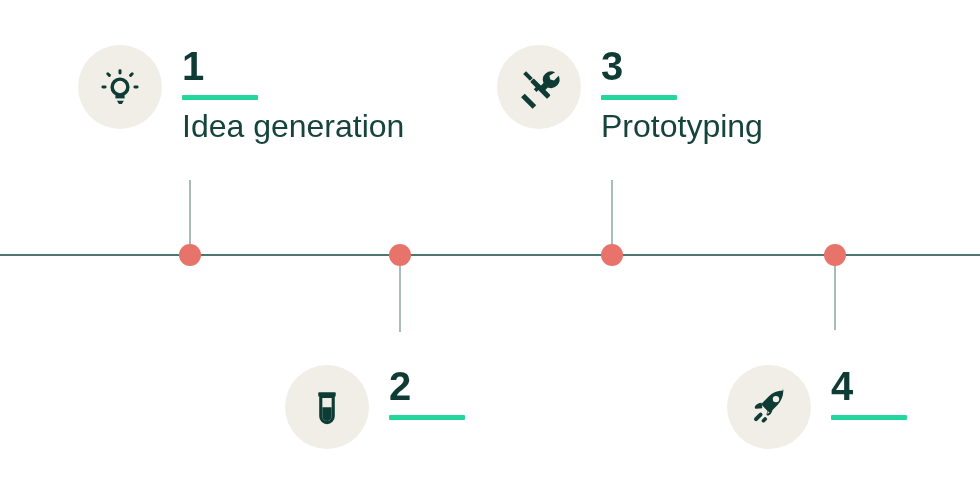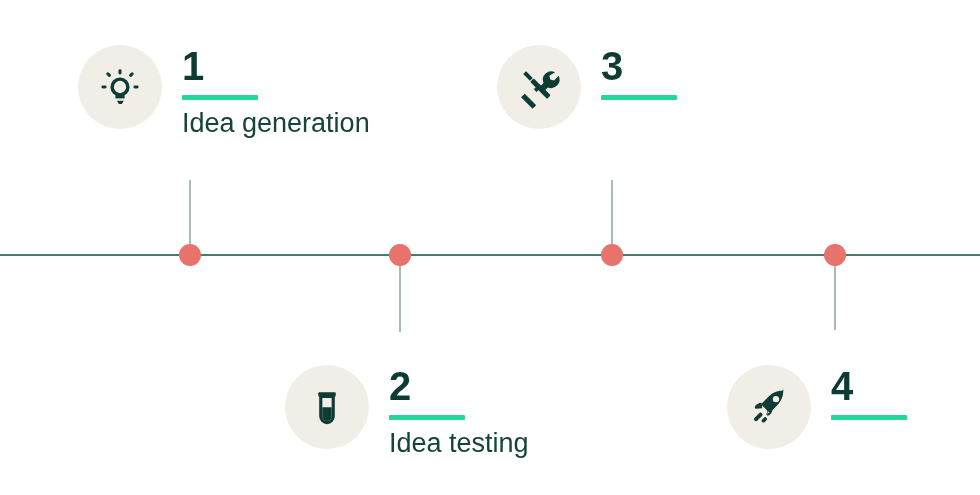--- a/index.html
+++ b/index.html
@@ -74,21 +74,21 @@
   }
   .underline {
     width: 76px;
     height: 5px;
     background: #23d69b;
     margin-top: 9px;
     margin-bottom: 9px;
     border-radius: 1px;
   }
   .step-label {
-    font-size: 27px;
+    font-size: 32px;
     color: #16433c;
     line-height: 1.1;
     white-space: nowrap;
   }
 </style>
 </head>
 <body>
 
 <div id="canvas">
 
@@ -132,21 +132,20 @@
         <svg width="44" height="44" viewBox="0 0 48 48" fill="none">
           <rect x="14.5" y="8" width="19" height="4.6" rx="1" fill="#0e3b34"></rect>
           <path d="M17.2 12.6 h13.6 v21.6 a6.8 6.8 0 0 1 -13.6 0 z" stroke="#0e3b34" stroke-width="3.4" fill="none"></path>
           <path d="M18.9 24.4 h10.2 v9.8 a5.1 5.1 0 0 1 -10.2 0 z" fill="#0e3b34"></path>
         </svg>
       </span>
     </div>
     <div class="step-text">
       <div class="step-num">2</div>
       <div class="underline"></div>
-      <div class="step-label">Idea testing</div>
     </div>
   </div>
 
   <div class="step" style="left:497px; top:45px;">
     <div class="icon-circle">
       <span>
         <svg width="46" height="46" viewBox="0 0 48 48" fill="none">
 
           <path d="M7.5 10.5 L10.5 7.5 L17.5 14.5 L14.5 17.5 Z" fill="#0e3b34"></path>
           <rect x="14" y="16.8" width="5.2" height="25" rx="1" transform="rotate(-45 16.6 16.8)" fill="#0e3b34"></rect>
@@ -155,20 +154,21 @@
                    a8.8 8.8 0 0 0 11.2 -12.1 l-4.8 4.8 -3.9 -1.0 -1.0 -3.9 z" fill="#0e3b34"></path>
 
           <rect x="10.5" y="30.4" width="5.4" height="17" transform="rotate(-45 13.2 38.9)" fill="#0e3b34"></rect>
           <path d="M24.2 26.4 L21.4 29.2 L18.6 26.4 L21.4 23.6 Z" fill="#0e3b34"></path>
         </svg>
       </span>
     </div>
     <div class="step-text">
       <div class="step-num">3</div>
       <div class="underline"></div>
+      <div class="step-label">Prototyping</div>
     </div>
   </div>
 
   <div class="step" style="left:727px; top:365px;">
     <div class="icon-circle">
       <span>
         <svg width="44" height="44" viewBox="0 0 48 48" fill="none">
 
           <path d="M40.5 6.2 c-5.6 -0.6 -12.2 1.8 -16.6 6.2 l-7.0 7.0 c-0.9 0.9 -0.9 2.4 0 3.3
                    l6.1 6.1 c0.9 0.9 2.4 0.9 3.3 0 l7.0 -7.0 c4.4 -4.4 6.8 -11.0 6.2 -16.6

